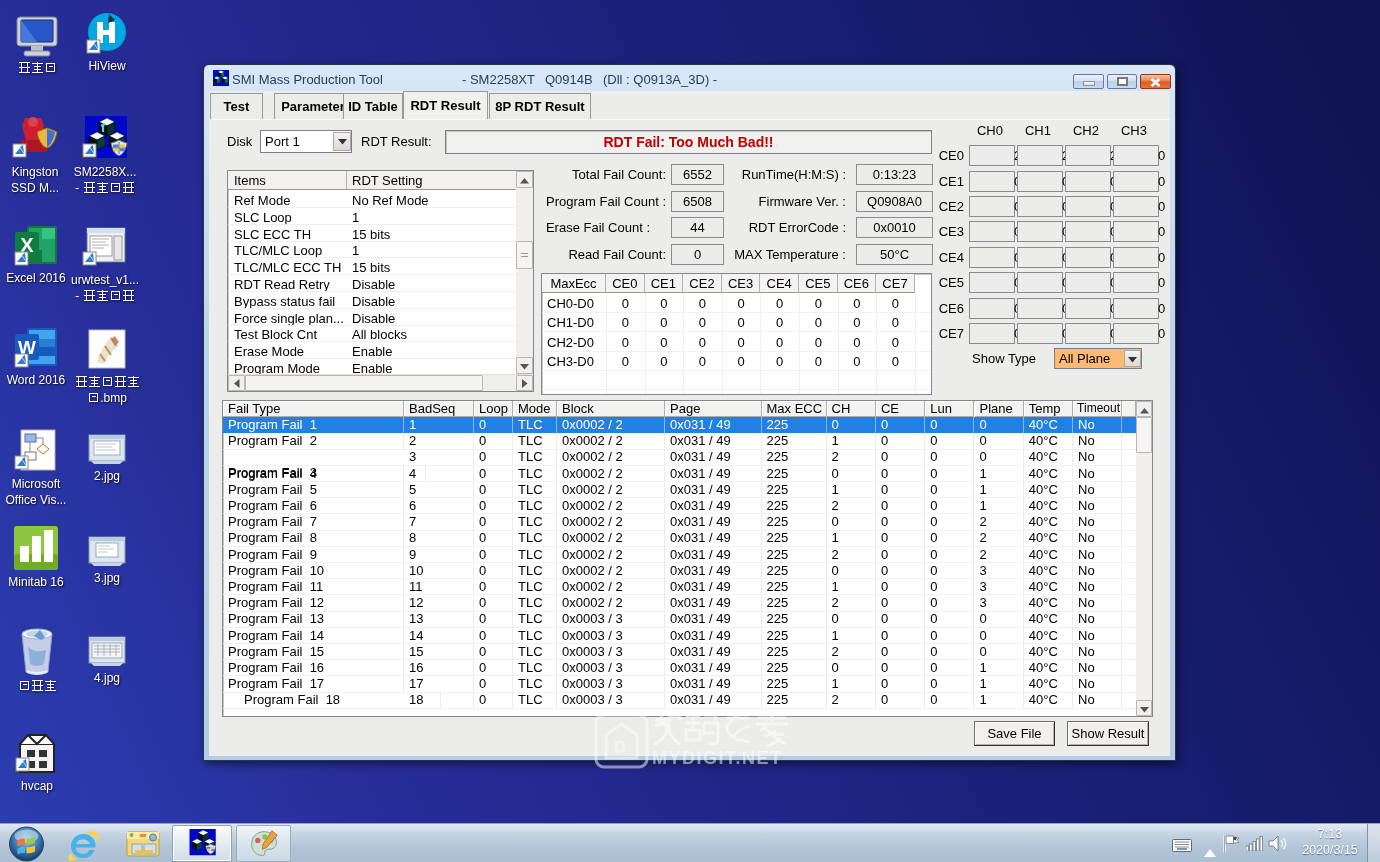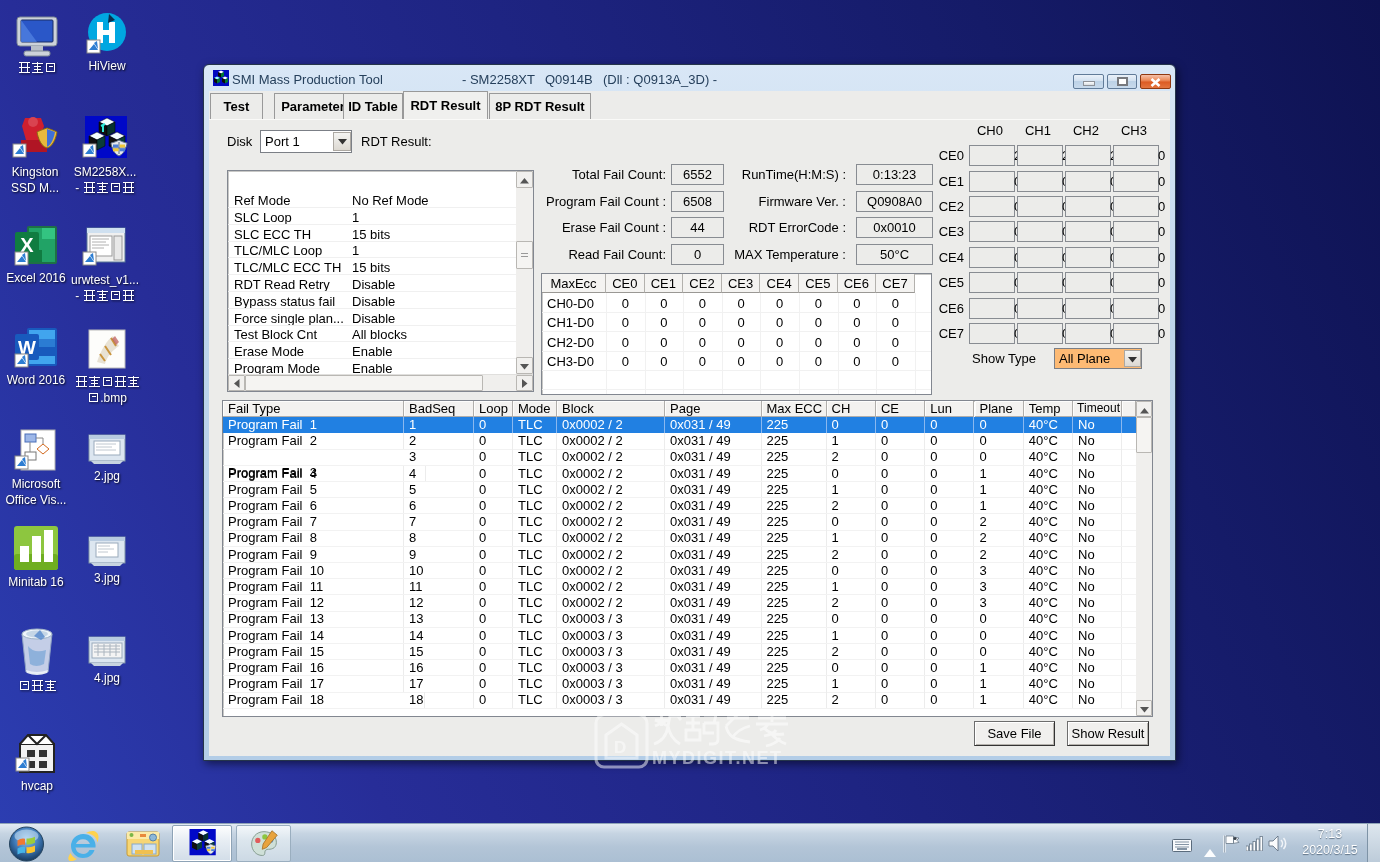--- a/index.html
+++ b/index.html
@@ -321,21 +321,29 @@
     <div class="abs" style="left:0;top:28px;width:961px;height:1px;background:#fafaf8;"></div>
 
     <div class="abs" style="left:18px;top:43px;">Disk</div>
     <div class="abs" style="left:51px;top:39px;width:92px;height:23px;background:#fff;border:1px solid #7b7f86;">
       <div class="abs" style="left:4px;top:3px;">Port 1</div>
       <div class="abs" style="left:72px;top:1px;width:18px;height:19px;background:linear-gradient(#f4f4f2,#ddd9d2);border:1px solid #aca8a2;text-align:center;"><svg width="9" height="6" viewBox="0 0 9 6" style="margin-top:6px;">
             <path d="M0 0 h9 l-4.5 5.5z" fill="#333"></path>
           </svg></div>
     </div>
     <div class="abs" style="left:152px;top:43px;">RDT Result:</div>
+    <div class="abs" style="left:236px;top:39px;width:487px;height:24px;background:#f1f1ef;border:1px solid #7b7f86;box-shadow:inset 1px 1px 0 #c6c6c4;">
+      <div style="text-align:center;margin-top:3px;color:#c00000;font-weight:bold;font-size:14px;">RDT Fail: Too Much Bad!!</div>
+    </div>
     <div class="abs" style="left:18px;top:79px;width:307px;height:222px;background:#fff;border:1px solid #828790;box-shadow:inset 1px 1px 0 #c8c8c6;">
+      <div class="abs" style="left:0;top:0;width:288px;height:19px;background:#f2f1ef;border-bottom:1px solid #9a9894;">
+        <div class="abs" style="left:6px;top:2px;">Items</div>
+        <div class="abs" style="left:118px;top:0;width:1px;height:18px;background:#b3b1ad;"></div>
+        <div class="abs" style="left:124px;top:2px;">RDT Setting</div>
+      </div>
       <div class="abs" style="left:6px;top:22px;white-space:nowrap;">Ref Mode</div>
         <div class="abs" style="left:124px;top:22px;white-space:nowrap;">No Ref Mode</div>
         <div class="abs" style="left:0;top:36px;width:288px;height:1px;background:#f0f0f0;"></div>
       <div class="abs" style="left:6px;top:38.8px;white-space:nowrap;">SLC Loop</div>
         <div class="abs" style="left:124px;top:38.8px;white-space:nowrap;">1</div>
         <div class="abs" style="left:0;top:52.8px;width:288px;height:1px;background:#f0f0f0;"></div>
       <div class="abs" style="left:6px;top:55.599999999999994px;white-space:nowrap;">SLC ECC TH</div>
         <div class="abs" style="left:124px;top:55.599999999999994px;white-space:nowrap;">15 bits</div>
         <div class="abs" style="left:0;top:69.6px;width:288px;height:1px;background:#f0f0f0;"></div>
       <div class="abs" style="left:6px;top:72.39999999999999px;white-space:nowrap;">TLC/MLC Loop</div>
@@ -380,21 +388,21 @@
         <div class="sbtn" style="left:17px;top:0px;width:238px;height:16px;background:#f5f4f2;"></div>
         <div class="sbtn" style="left:288px;top:0px;width:17px;height:16px;"><svg width="6" height="9" viewBox="0 0 6 9" style="margin-top:3px;">
               <path d="M5.5 4.5 L0 0 V9z" fill="#555"></path>
             </svg></div>
       </div>
     </div>
     <div class="rlabel" style="left:297px;width:160px;top:76px;">Total Fail Count:</div>
     <div class="statbox" style="left:462px;top:73px;">6552</div>
     <div class="rlabel" style="left:297px;width:160px;top:102.5px;">Program Fail Count :</div>
     <div class="statbox" style="left:462px;top:99.5px;">6508</div>
-    <div class="rlabel" style="left:297px;width:160px;top:129px;">Erase Fail Count :</div>
+    <div class="rlabel" style="left:281px;width:160px;top:129px;">Erase Fail Count :</div>
     <div class="statbox" style="left:462px;top:126px;">44</div>
     <div class="rlabel" style="left:297px;width:160px;top:155.5px;">Read Fail Count:</div>
     <div class="statbox" style="left:462px;top:152.5px;">0</div>
     <div class="rlabel" style="left:477px;width:160px;top:76px;">RunTime(H:M:S) :</div>
     <div class="statbox2" style="left:647px;top:73px;">0:13:23</div>
     <div class="rlabel" style="left:477px;width:160px;top:102.5px;">Firmware Ver. :</div>
     <div class="statbox2" style="left:647px;top:99.5px;">Q0908A0</div>
     <div class="rlabel" style="left:477px;width:160px;top:129px;">RDT ErrorCode :</div>
     <div class="statbox2" style="left:647px;top:126px;">0x0010</div>
     <div class="rlabel" style="left:477px;width:160px;top:155.5px;">MAX Temperature :</div>
@@ -793,21 +801,21 @@
         <div class="fcell" style="left:538.5px;width:65.10000000000002px;">225</div>
         <div class="fcell" style="left:603.6px;width:49.299999999999955px;">1</div>
         <div class="fcell" style="left:652.9px;width:49.30000000000007px;">0</div>
         <div class="fcell" style="left:702.2px;width:49.299999999999955px;">0</div>
         <div class="fcell" style="left:751.5px;width:49.299999999999955px;">1</div>
         <div class="fcell" style="left:800.8px;width:49.30000000000007px;">40°C</div>
         <div class="fcell" style="left:850.1px;width:49.299999999999955px;">No</div>
       </div>
       <div class="abs" style="left:0;top:290.6px;width:913px;height:1px;background:#f2f2f2;"></div>
       <div class="frow" style="top:291.4px;width:913px;">
-        <div class="fcell" style="left:0px;width:202px;">Program Fail&nbsp;&nbsp;18</div>
+        <div class="fcell" style="left:16px;width:202px;">Program Fail&nbsp;&nbsp;18</div>
         <div class="fcell" style="left:181px;width:70px;">18</div>
         <div class="fcell" style="left:251px;width:39px;">0</div>
         <div class="fcell" style="left:290px;width:44px;">TLC</div>
         <div class="fcell" style="left:334px;width:108px;">0x0003 / 3</div>
         <div class="fcell" style="left:442px;width:96.5px;">0x031 / 49</div>
         <div class="fcell" style="left:538.5px;width:65.10000000000002px;">225</div>
         <div class="fcell" style="left:603.6px;width:49.299999999999955px;">2</div>
         <div class="fcell" style="left:652.9px;width:49.30000000000007px;">0</div>
         <div class="fcell" style="left:702.2px;width:49.299999999999955px;">0</div>
         <div class="fcell" style="left:751.5px;width:49.299999999999955px;">1</div>

